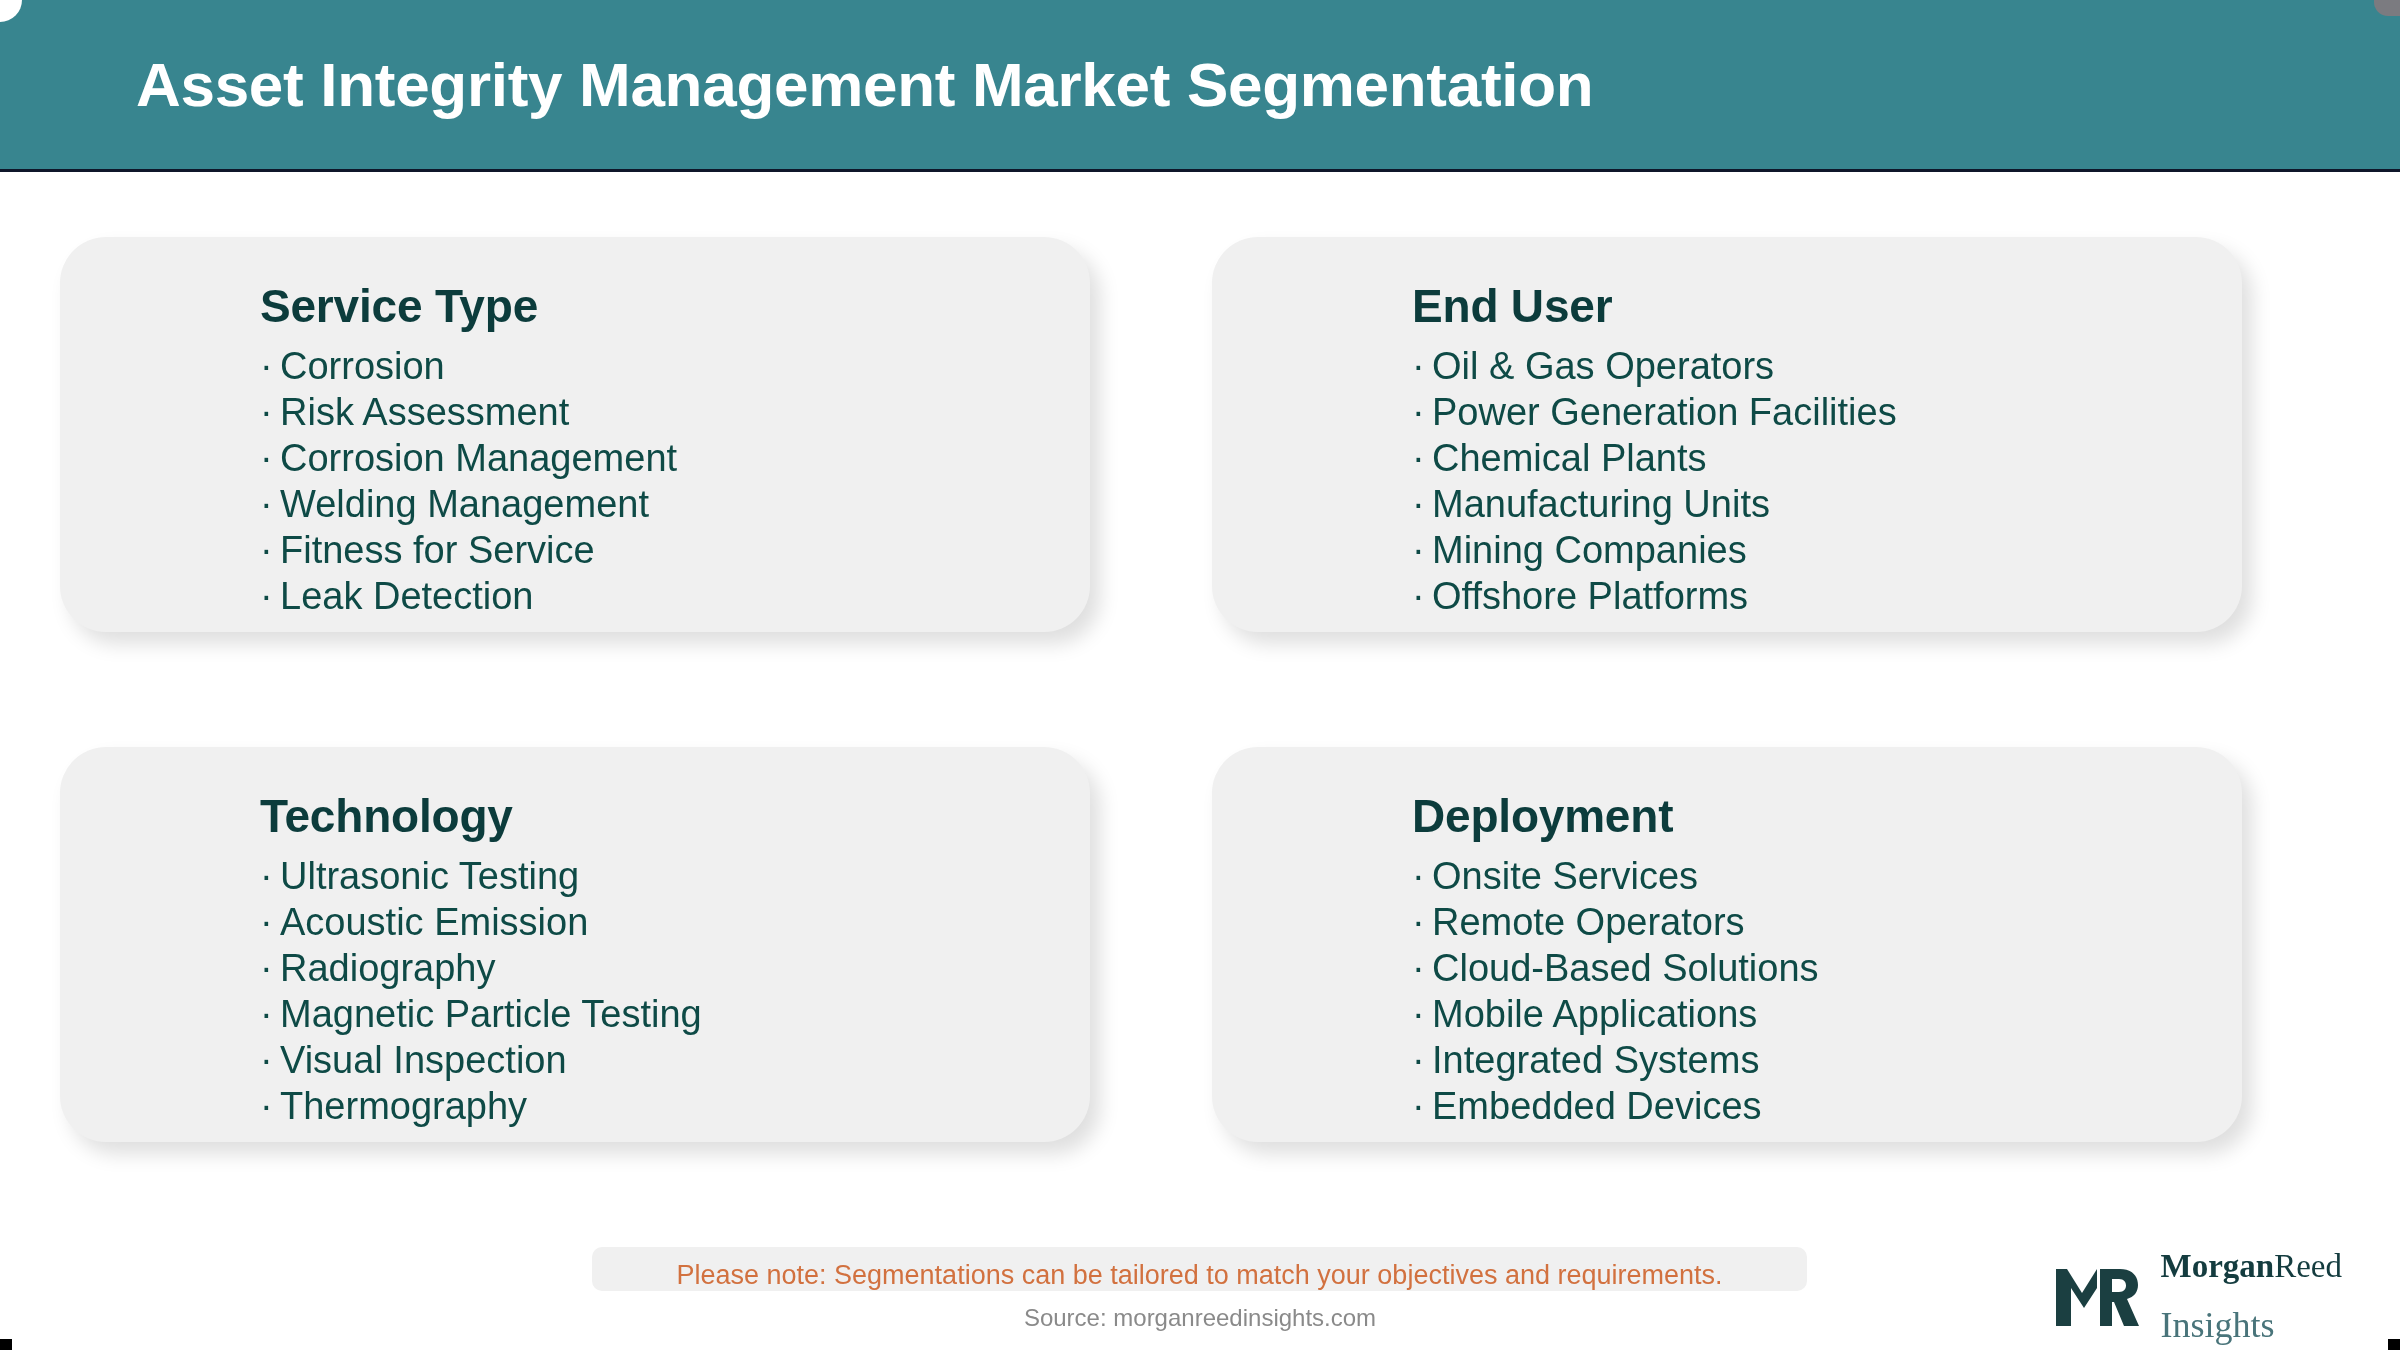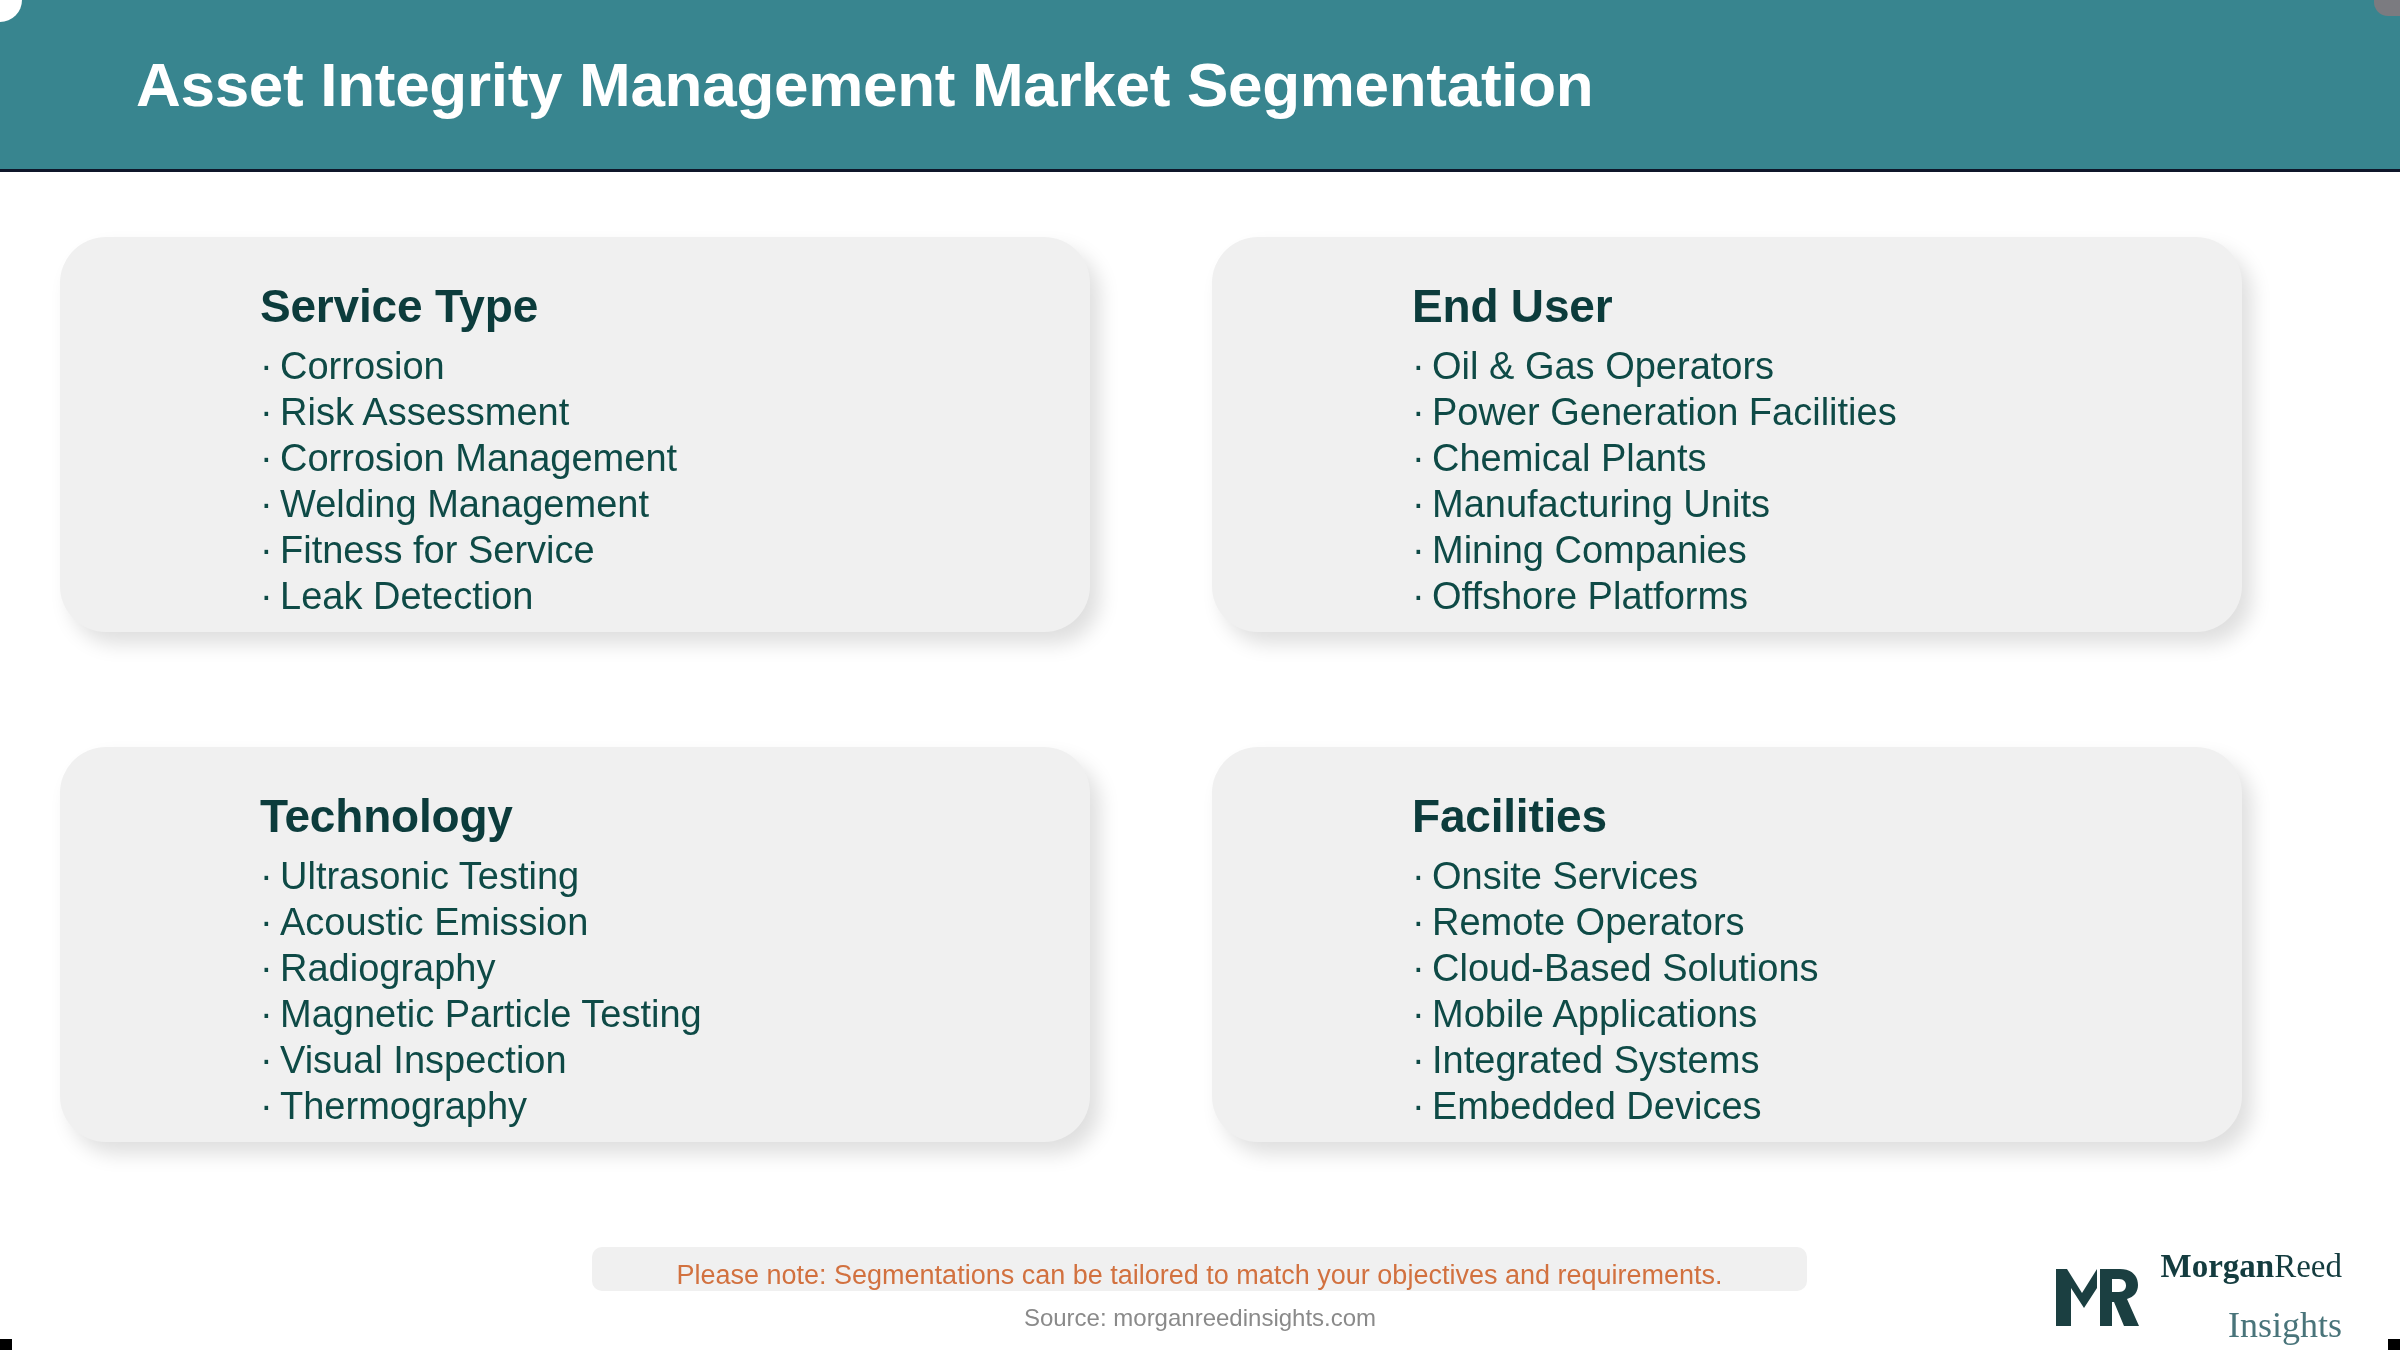--- a/index.html
+++ b/index.html
@@ -147,21 +147,20 @@
   }
 
   
   .logo {
     position: absolute;
     right: 58px;
     top: 18px;
     display: flex;
     align-items: center;
     gap: 21px;
-    text-align: right;
   }
   .logo-mark { display: block; }
   .logo-words {
     display: flex;
     flex-direction: column;
     line-height: 1;
   }
   .logo-line1 {
     font-family: "Liberation Serif", serif;
     font-size: 33px;
@@ -286,21 +285,21 @@
             <span>Visual Inspection</span>
           </li>
         <li>
             <span class="bullet">·</span>
             <span>Thermography</span>
           </li>
       </ul>
     </div>
 
     <div class="card c3">
-      <div class="card-title">Facilities</div>
+      <div class="card-title">Deployment</div>
       <ul class="card-list">
         <li>
             <span class="bullet">·</span>
             <span>Onsite Services</span>
           </li>
         <li>
             <span class="bullet">·</span>
             <span>Remote Operators</span>
           </li>
         <li>

